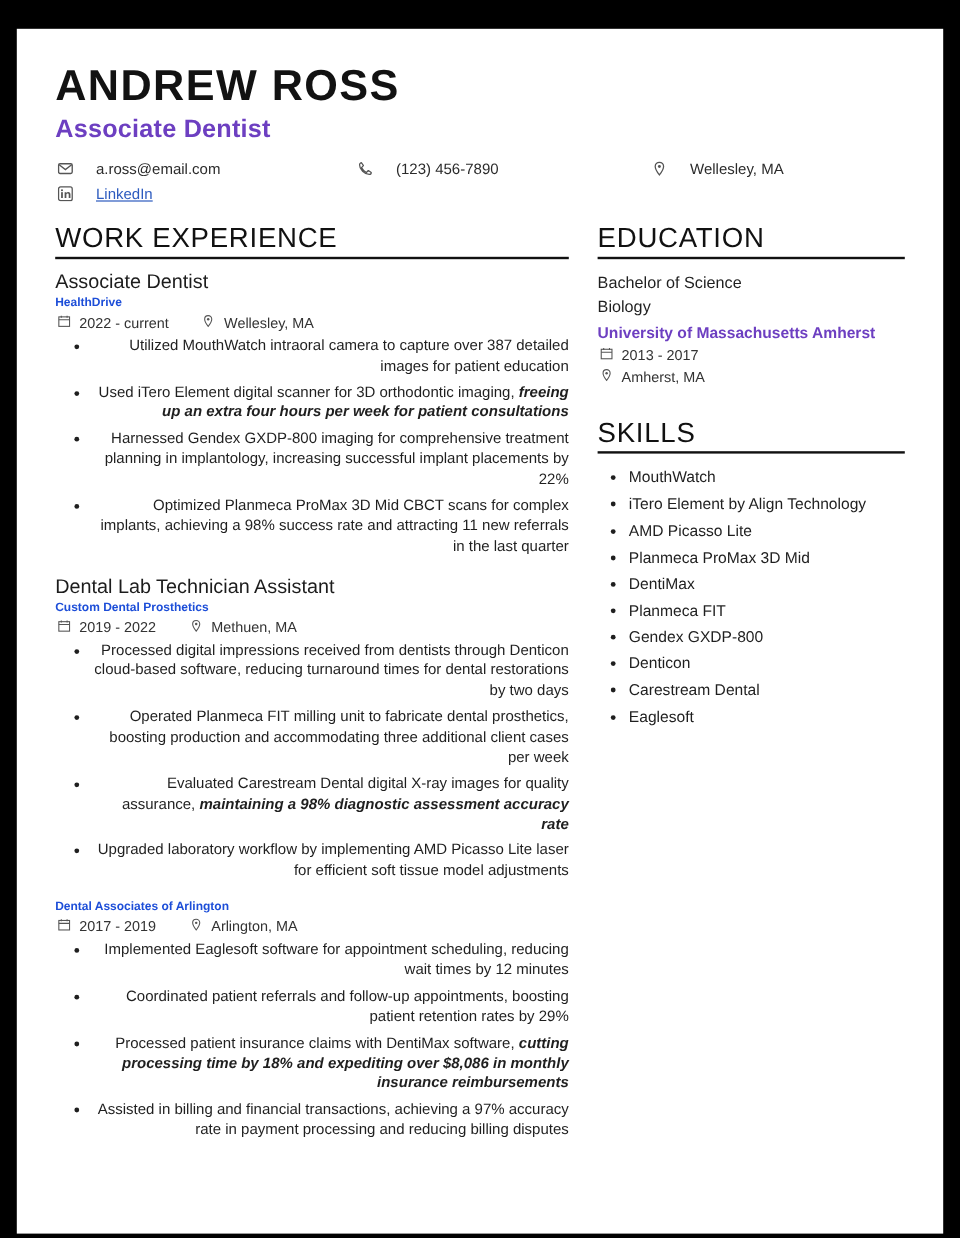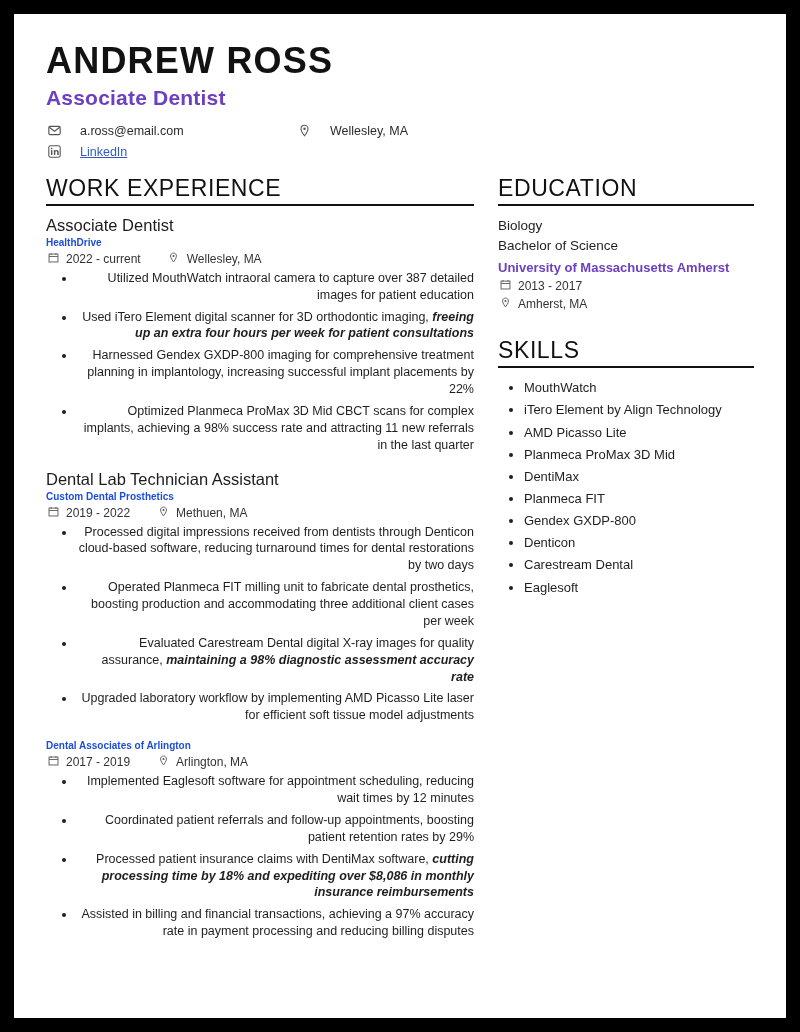--- a/index.html
+++ b/index.html
@@ -9,21 +9,21 @@
   body {
     width: 800px;
     height: 1032px;
     background: #000000;
     font-family: "Liberation Sans", sans-serif;
     overflow: hidden;
   }
   .page {
     position: absolute;
     left: 14px;
-    top: 14px;
+    top: 24px;
     width: 772px;
     height: 1004px;
     background: #ffffff;
     box-sizing: border-box;
     padding: 28px 32px 10px 32px;
     overflow: hidden;
   }
   .name {
     font-size: 36px;
     font-weight: bold;
@@ -169,20 +169,28 @@
 
   <div class="contact-row">
     <div class="contact-item c1">
       <span class="ic">
         <svg width="13" height="13" viewBox="0 0 16 16">
             <rect x="1" y="3" width="14" height="10" rx="1.5" fill="none" stroke="#555" stroke-width="1.4"></rect>
             <path d="M1.6 4 L8 9 L14.4 4" fill="none" stroke="#555" stroke-width="1.4"></path>
           </svg>
       </span>
       <span>a.ross@email.com</span>
+    </div>
+    <div class="contact-item c2">
+      <span class="ic">
+        <svg width="13" height="13" viewBox="0 0 16 16">
+            <path d="M4 2c-1 0-2 1-2 2 0 5 5 10 10 10 1 0 2-1 2-2l-3-2-2 2C7 11 5 9 4 7l2-2z" fill="none" stroke="#555" stroke-width="1.3" stroke-linejoin="round"></path>
+          </svg>
+      </span>
+      <span>(123) 456-7890</span>
     </div>
     <div class="contact-item c3">
       <span class="ic">
         <svg width="13" height="13" viewBox="0 0 16 16">
             <path d="M8 1.5c-2.5 0-4.3 2-4.3 4.3 0 3.2 4.3 8.7 4.3 8.7s4.3-5.5 4.3-8.7C12.3 3.5 10.5 1.5 8 1.5z" fill="none" stroke="#555" stroke-width="1.3"></path>
             <circle cx="8" cy="5.9" r="1.5" fill="#555"></circle>
           </svg>
       </span>
       <span>Wellesley, MA</span>
     </div>
@@ -300,22 +308,22 @@
           <li><span>Coordinated patient referrals and follow-up appointments, boosting patient retention rates by 29%</span><b></b></li>
           <li><span>Processed patient insurance claims with DentiMax software, </span><b>cutting processing time by 18% and expediting over $8,086 in monthly insurance reimbursements</b></li>
           <li><span>Assisted in billing and financial transactions, achieving a 97% accuracy rate in payment processing and reducing billing disputes</span><b></b></li>
         </ul>
       </div>
     </div>
 
     <div class="col-right">
       <div class="section-title">EDUCATION</div>
       <div class="rule"></div>
+      <div class="edu-line">Bachelor of Science</div>
       <div class="edu-line">Biology</div>
-      <div class="edu-line">Bachelor of Science</div>
       <div class="edu-school">University of Massachusetts Amherst</div>
       <div class="meta-row">
         <div class="meta-item">
           <span class="ic">
             <svg width="11" height="11" viewBox="0 0 16 16">
                 <rect x="1.5" y="3" width="13" height="11.5" fill="none" stroke="#555" stroke-width="1.3"></rect>
                 <path d="M1.5 6.5h13" stroke="#555" stroke-width="1.3"></path>
                 <path d="M4.5 1.5v2.5M11.5 1.5v2.5" stroke="#555" stroke-width="1.3"></path>
               </svg>
           </span>

